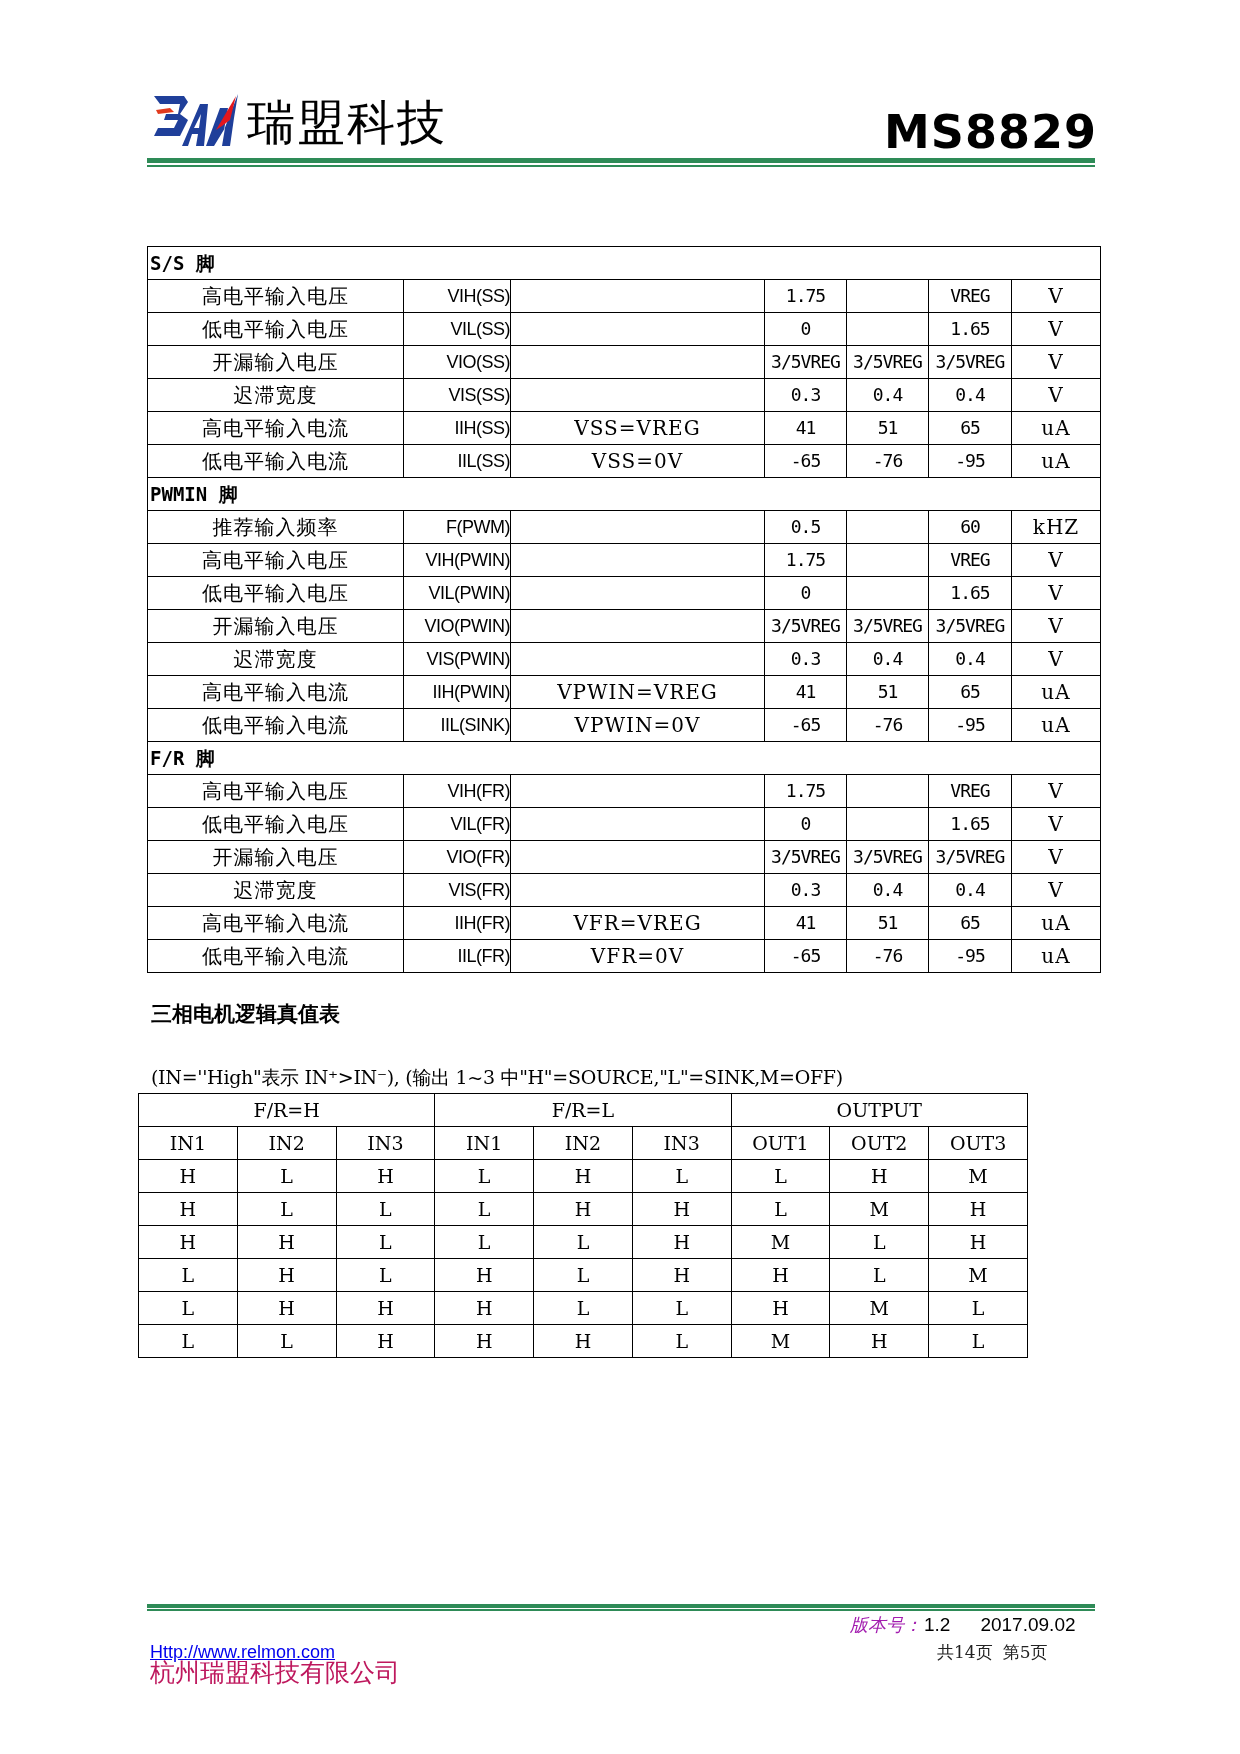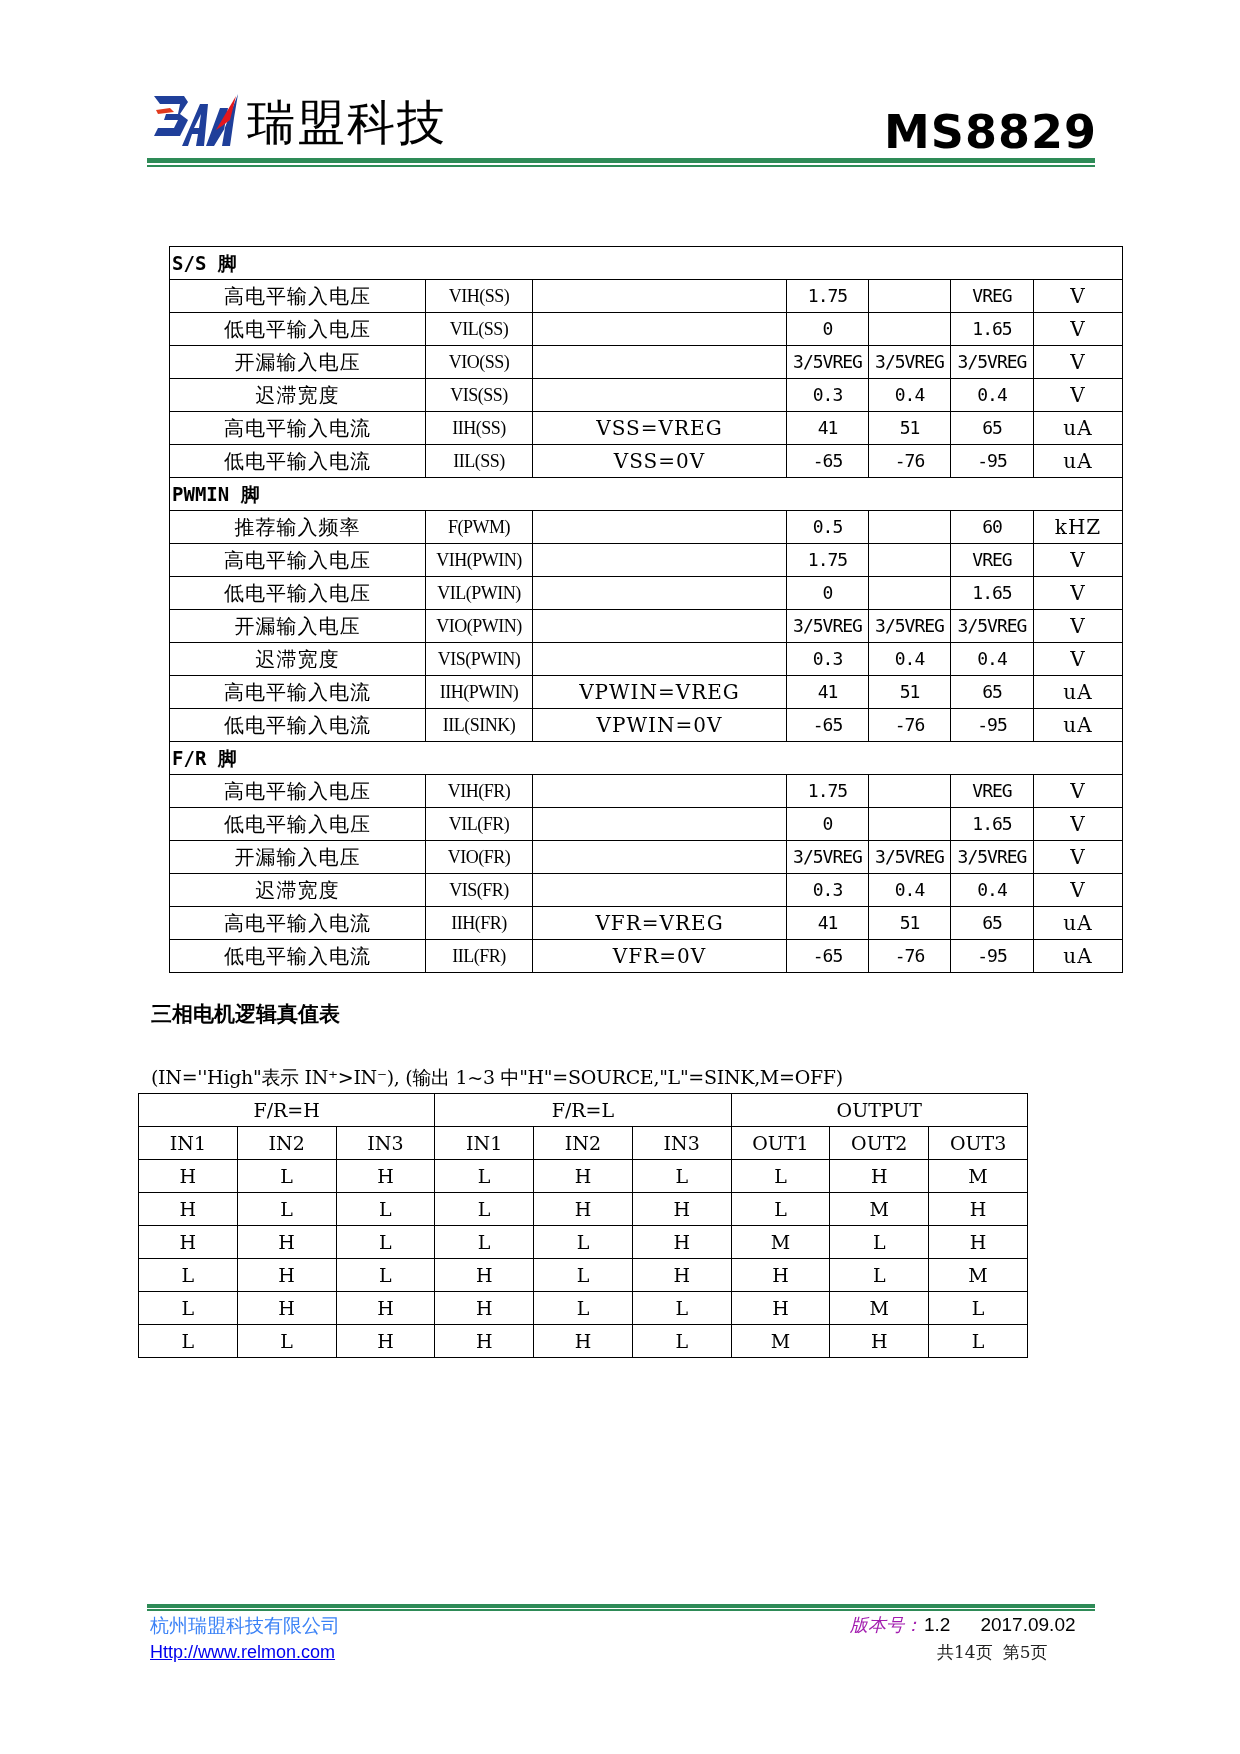--- a/index.html
+++ b/index.html
@@ -10,41 +10,41 @@
   .logo { position:absolute; left:150px; top:90px; width:90px; height:62px; }
   .brand { position:absolute; left:247px; top:92px; font-size:48px; line-height:60px;
            font-family:"DejaVu Serif","Liberation Serif",serif; letter-spacing:2px; }
   .partno { position:absolute; right:143px; top:104px; font-size:46px; font-weight:bold;
             font-family:"DejaVu Sans","Liberation Sans",sans-serif; letter-spacing:1px; line-height:56px; }
   .rule-thick { position:absolute; left:147px; width:948px; height:5px; }
   .rule-thin { position:absolute; left:147px; width:948px; height:2px; }
 
   
   table { border-collapse:collapse; position:absolute; }
-  .spec { left:147px; top:246px; width:953px; table-layout:fixed;margin-left:22px; }
+  .spec { left:147px; top:246px; width:953px; table-layout:fixed; }
   .spec td { border:1.5px solid #000; height:32px; padding:0; text-align:center;
              font-size:19px; line-height:32px; white-space:nowrap; overflow:hidden;
              font-family:"DejaVu Serif","Liberation Serif",serif; }
   .spec td.section { text-align:left; padding-left:2px; font-weight:bold;
                      font-family:"DejaVu Sans Mono","Liberation Mono",monospace; font-size:19px; }
   .spec td.param { font-size:20px; letter-spacing:1px; }
-  .spec td.sym { font-family:Liberation Serif, serif; font-size:18px; letter-spacing:-0.5px; }
+  .spec td.sym { font-family:Liberation Sans, sans-serif; font-size:18px; letter-spacing:-0.5px;text-align:right; }
   .spec td.num { font-family:"DejaVu Sans Mono","Liberation Mono",monospace; font-size:18px; letter-spacing:-1px; }
 
   
   .tt-title { position:absolute; left:151px; top:1000px; font-size:21px; font-weight:bold;
               font-family:Liberation Serif, serif; line-height:28px; }
   .tt-note { position:absolute; left:151px; top:1064px; font-size:19px; line-height:26px;
              font-family:"DejaVu Serif","Liberation Serif",serif; white-space:nowrap; letter-spacing:-0.3px; }
   .truth { left:138px; top:1093px; width:890px; table-layout:fixed; }
   .truth td { border:1.5px solid #000; height:32px; padding:0; text-align:center; font-size:19px;
               line-height:32px; font-family:"DejaVu Serif","Liberation Serif",serif; }
 
   
-  .f-company { position:absolute; left:150px; top:1612px; font-size:19px; line-height:26px; color:#3b82f6; }
+  .f-company { position:absolute; left:150px; top:1660px; font-size:25px; line-height:26px; color:#be185d; }
   .f-link { position:absolute; left:150px; top:1640px; font-size:18px; line-height:24px; color:#0000ee;
             text-decoration:underline; font-family:"Liberation Sans","DejaVu Sans",sans-serif; }
   .f-version { position:absolute; left:850px; top:1612px; font-size:18px; line-height:26px; white-space:nowrap; }
   .f-version .lbl { color:#a21caf;font-style:italic; }
   .f-version .val { font-family:"Liberation Sans","DejaVu Sans",sans-serif; font-size:19px; margin-left:2px;margin-top:27px; }
   .f-version .date { font-family:"Liberation Sans","DejaVu Sans",sans-serif; font-size:19px; margin-left:30px; }
   .f-pages { position:absolute; left:937px; top:1640px; font-size:17px; line-height:24px; color:#222; white-space:nowrap; }
   .f-pages span + span { margin-left:10px; }
 </style>
 </head>

